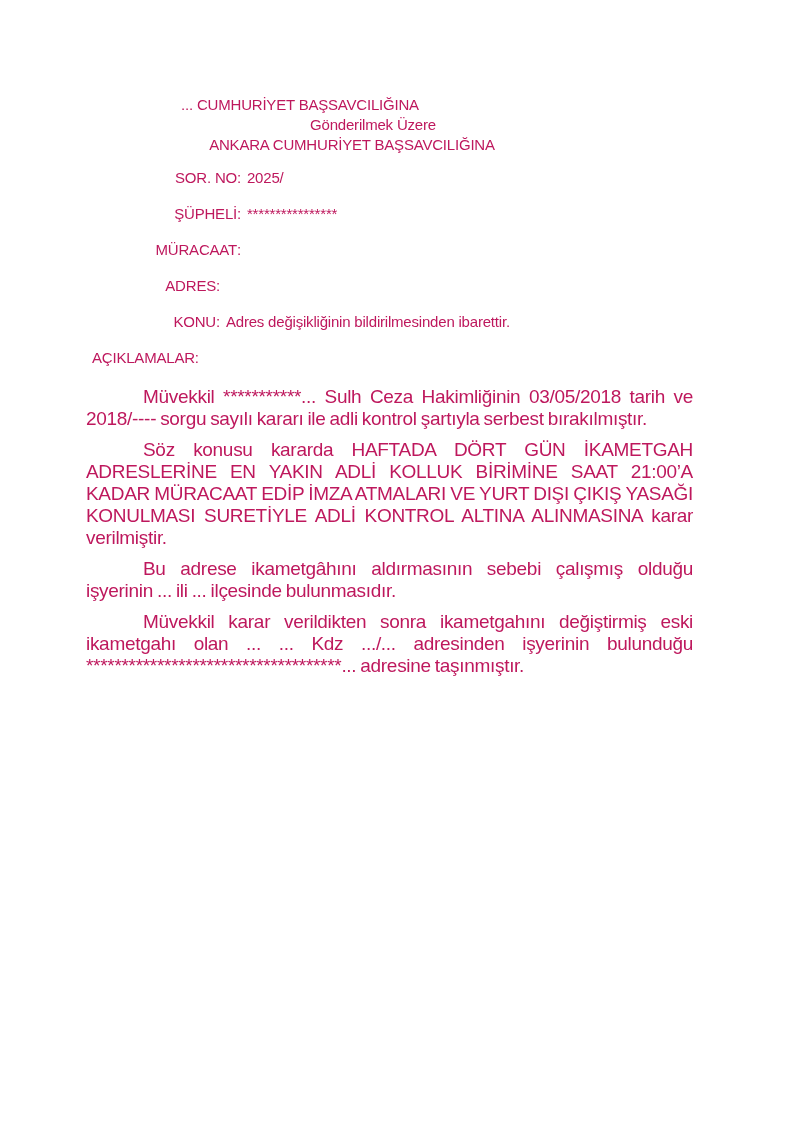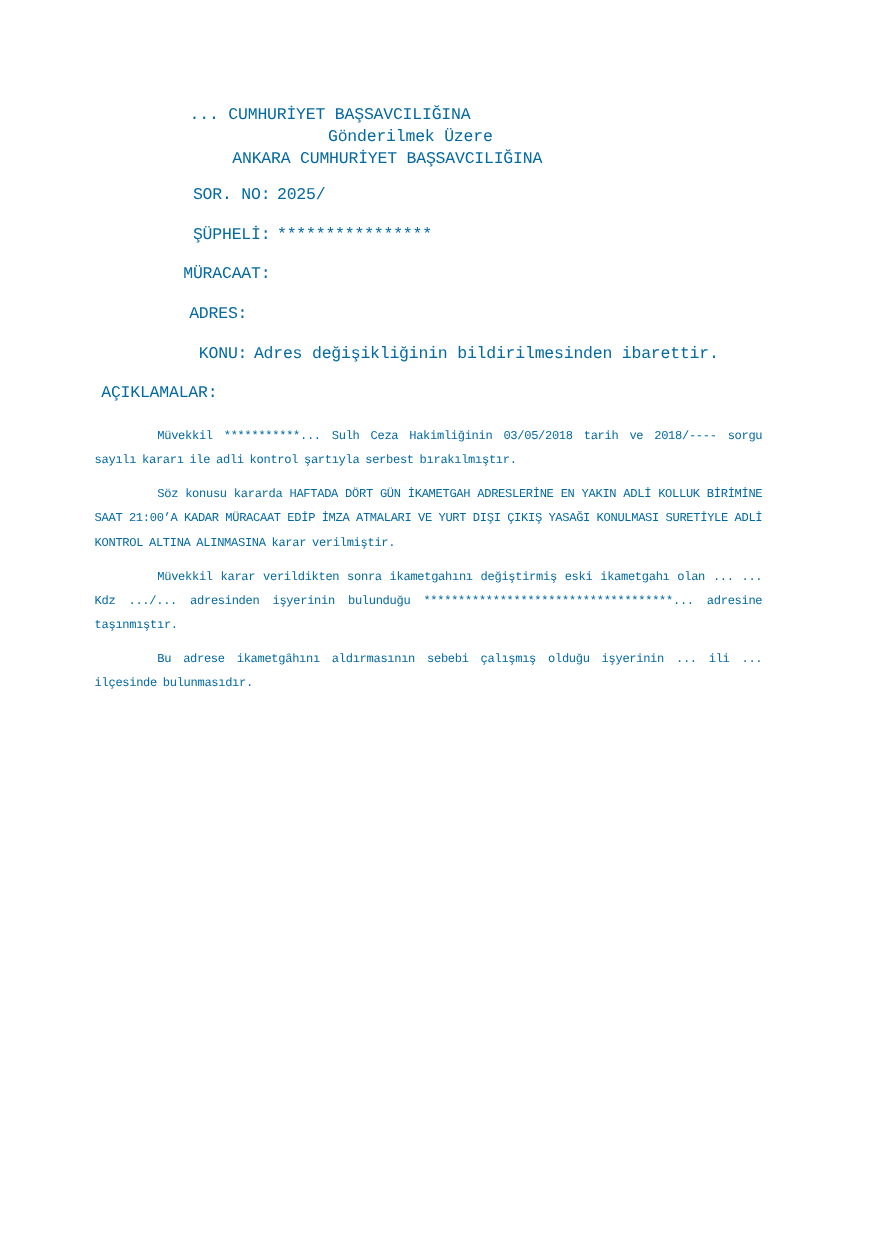--- a/index.html
+++ b/index.html
@@ -5,22 +5,22 @@
   html, body {
     margin: 0;
     padding: 0;
     background: #ffffff;
   }
   .page {
     position: relative;
     width: 780px;
     height: 1123px;
     background: #ffffff;
-    color: #0369a1;
-    font-family: Liberation Mono, monospace;
+    color: #be185d;
+    font-family: Liberation Sans, sans-serif;
     overflow: hidden;
   }
   
   .hline {
     position: absolute;
     white-space: nowrap;
     font-size: 15px;
     line-height: 15px;
     letter-spacing: -0.2px;
     transform: translateX(-50%);
@@ -56,21 +56,21 @@
   .wauto { width: auto; margin-right: 0; }
   .fcolon { flex: 0 0 auto; }
   .fvalue { margin-left: 6px; white-space: pre; }
 
   
   .bodytext {
     margin-top: 20px;
   }
   .para {
     margin: 0 16px 9px 0;
-    font-size: 11px;
+    font-size: 19px;
     line-height: 22px;
     letter-spacing: -0.3px;
     word-spacing: -1px;
     text-align: justify;
     text-indent: 57px;
   }
 </style>
 </head>
 <body>
 
@@ -120,19 +120,19 @@
         <span class="flabel wauto">AÇIKLAMALAR</span>
         <span class="fcolon">:</span>
         <span class="fvalue"></span>
       </div>
 
     </div>
 
     <div class="bodytext">
       <p class="para">Müvekkil ***********... Sulh Ceza Hakimliğinin 03/05/2018 tarih ve 2018/---- sorgu sayılı kararı ile adli kontrol şartıyla serbest bırakılmıştır.</p>
       <p class="para">Söz konusu kararda HAFTADA DÖRT GÜN İKAMETGAH ADRESLERİNE EN YAKIN ADLİ KOLLUK BİRİMİNE SAAT 21:00’A KADAR MÜRACAAT EDİP İMZA ATMALARI VE YURT DIŞI ÇIKIŞ YASAĞI KONULMASI SURETİYLE ADLİ KONTROL ALTINA ALINMASINA karar verilmiştir.</p>
+      <p class="para">Bu adrese ikametgâhını aldırmasının sebebi çalışmış olduğu işyerinin ... ili ... ilçesinde bulunmasıdır.</p>
       <p class="para">Müvekkil karar verildikten sonra ikametgahını değiştirmiş eski ikametgahı olan ... ... Kdz .../... adresinden işyerinin bulunduğu ************************************... adresine taşınmıştır.</p>
-      <p class="para">Bu adrese ikametgâhını aldırmasının sebebi çalışmış olduğu işyerinin ... ili ... ilçesinde bulunmasıdır.</p>
     </div>
 
   </div>
 
 </div>
 
 </body></html>

